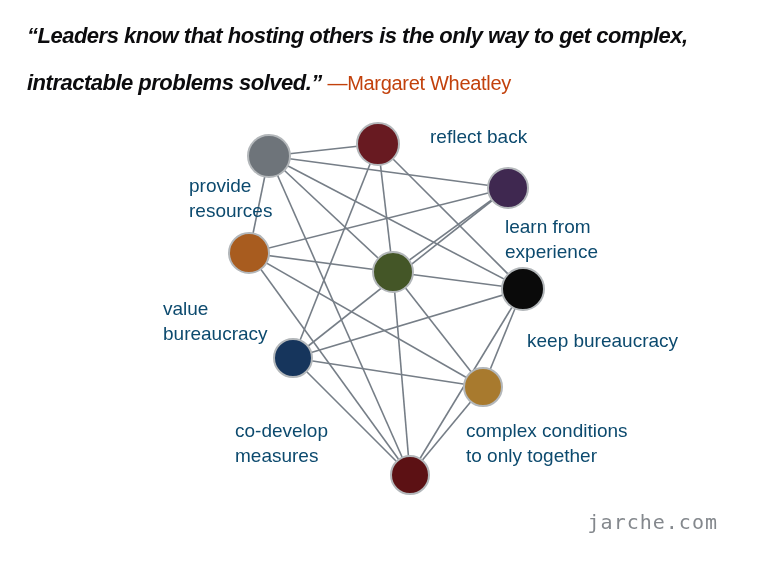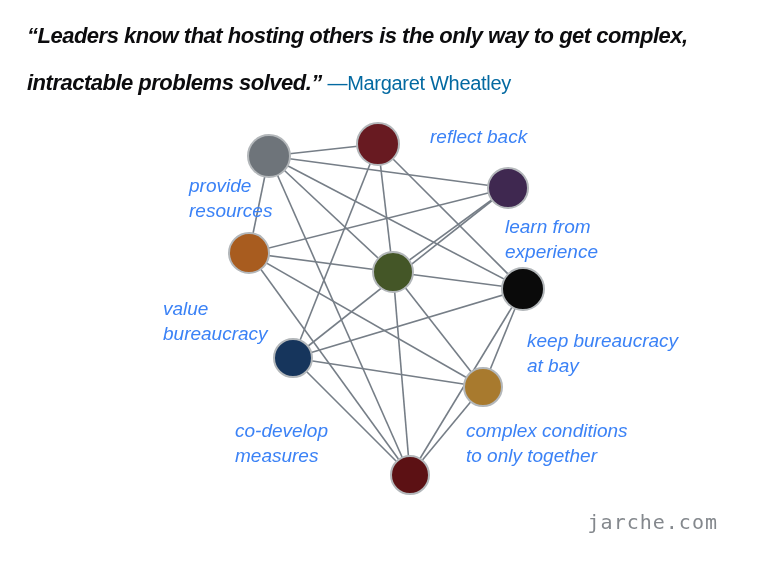--- a/index.html
+++ b/index.html
@@ -19,31 +19,30 @@
     font-weight: bold;
     font-style: italic;
     letter-spacing: -0.5px;
     line-height: 47px;
   }
   .quote .attribution {
     font-weight: normal;
     font-style: normal;
     font-size: 20px;
     letter-spacing: -0.3px;
-    color: #0369a1;
+    color: #c2410c;
   }
 
   svg.net { position: absolute; left: 0; top: 0; }
 
   .node-label {
     position: absolute;
-    font-style: italic;
     font-size: 19px;
     line-height: 25px;
-    color: #3b82f6;
+    color: #0c4a6e;
     white-space: nowrap;
   }
   .node-label span { display: block; }
 
   .watermark {
     position: absolute;
     right: 50px; top: 510px;
     font-family: "DejaVu Sans Mono", monospace;
     font-size: 20px;
     letter-spacing: 1px;
@@ -112,21 +111,20 @@
       <div class="node-label" style="left: 505px; top: 214px;">
         <span>learn from</span>
         <span>experience</span>
       </div>
       <div class="node-label" style="left: 163px; top: 296px;">
         <span>value</span>
         <span>bureaucracy</span>
       </div>
       <div class="node-label" style="left: 527px; top: 328px;">
         <span>keep bureaucracy</span>
-        <span>at bay</span>
       </div>
       <div class="node-label" style="left: 235px; top: 418px;">
         <span>co-develop</span>
         <span>measures</span>
       </div>
       <div class="node-label" style="left: 466px; top: 418px;">
         <span>complex conditions</span>
         <span>to only together</span>
       </div>
     </div>

